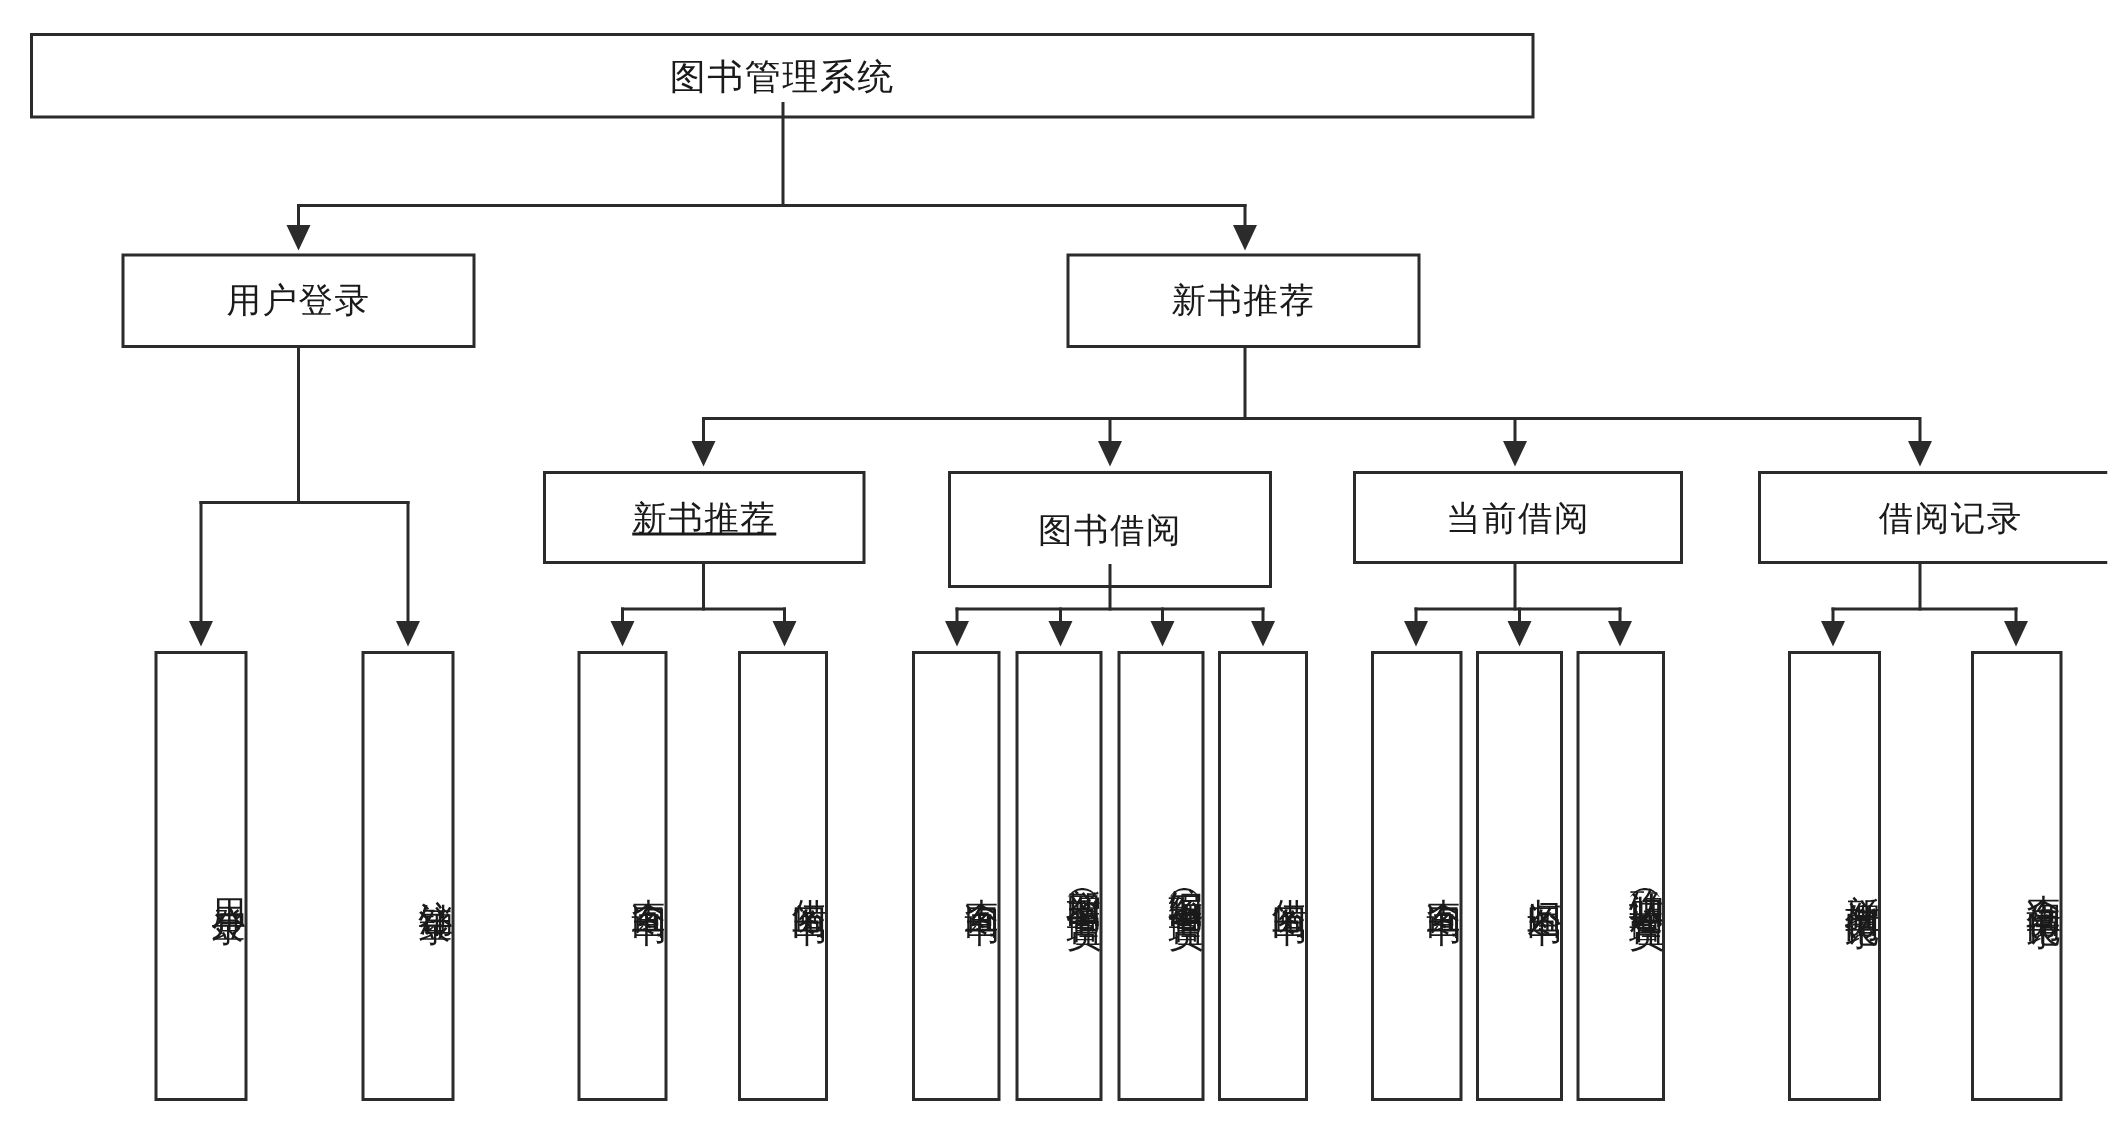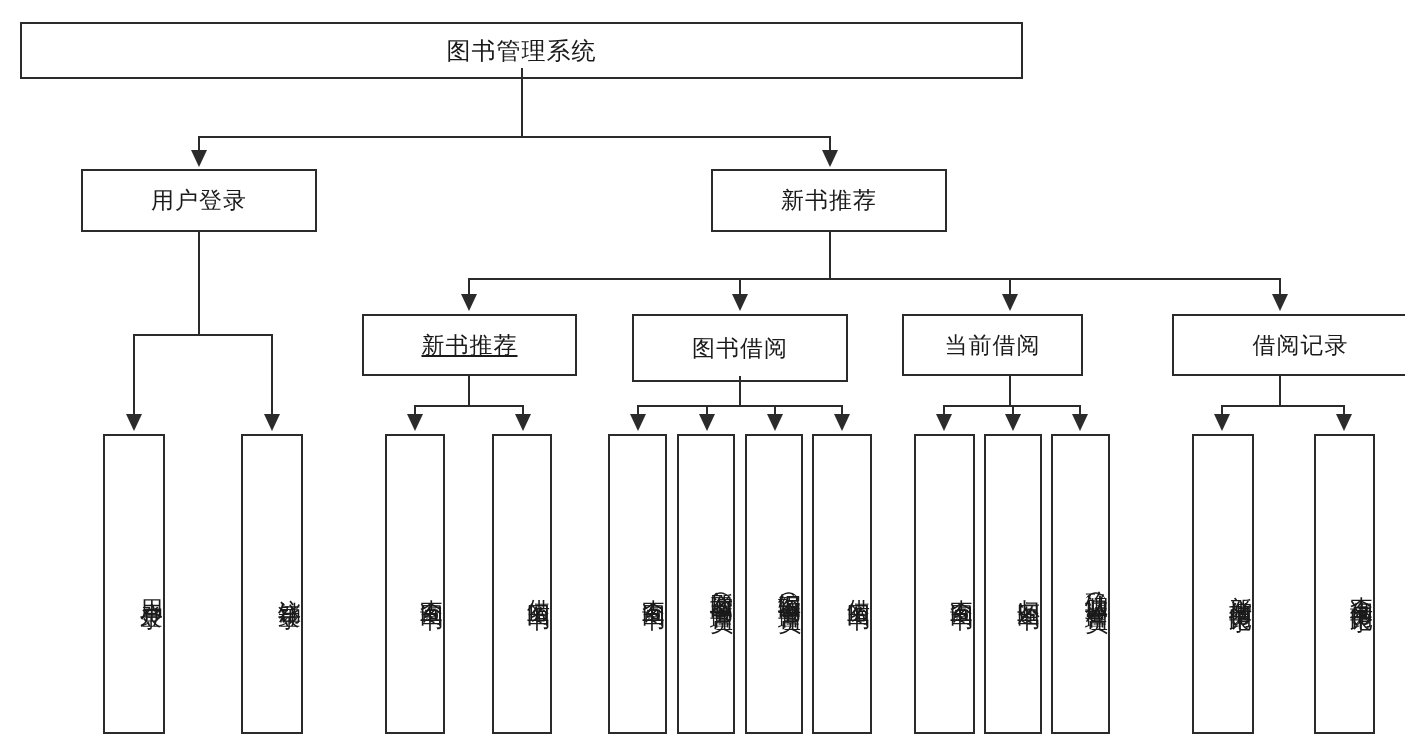--- a/index.html
+++ b/index.html
@@ -117,24 +117,24 @@
   <div class="conn conn-v" style="left:739px; top:278px; height:18px;"></div>
   <div class="arrow" style="left:732px; top:294px;"></div>
   <div class="conn conn-v" style="left:1009px; top:278px; height:18px;"></div>
   <div class="arrow" style="left:1002px; top:294px;"></div>
   <div class="conn conn-v" style="left:1279px; top:278px; height:18px;"></div>
   <div class="arrow" style="left:1272px; top:294px;"></div>
 
   <div class="node node-h" style="left:362px; top:314px; width:215px; height:62px;text-decoration:underline;">
     <span>新书推荐</span>
   </div>
-  <div class="node node-h" style="left:632px; top:314px; width:216px; height:68px;">
+  <div class="node node-h" style="left:632px; top:314px; width:216px; height:78px;">
     <span>图书借阅</span>
   </div>
-  <div class="node node-h" style="left:902px; top:314px; width:181px; height:62px;">
+  <div class="node node-h" style="left:902px; top:314px; width:220px; height:62px;">
     <span>当前借阅</span>
   </div>
   <div class="node node-h" style="left:1172px; top:314px; width:257px; height:62px;">
     <span>借阅记录</span>
   </div>
 
   <div class="conn conn-v" style="left:468px; top:376px; height:31px;"></div>
   <div class="conn conn-h" style="left:414px; top:405px; width:110px;"></div>
   <div class="conn conn-v" style="left:414px; top:405px; height:11px;"></div>
   <div class="arrow" style="left:407px; top:414px;"></div>

